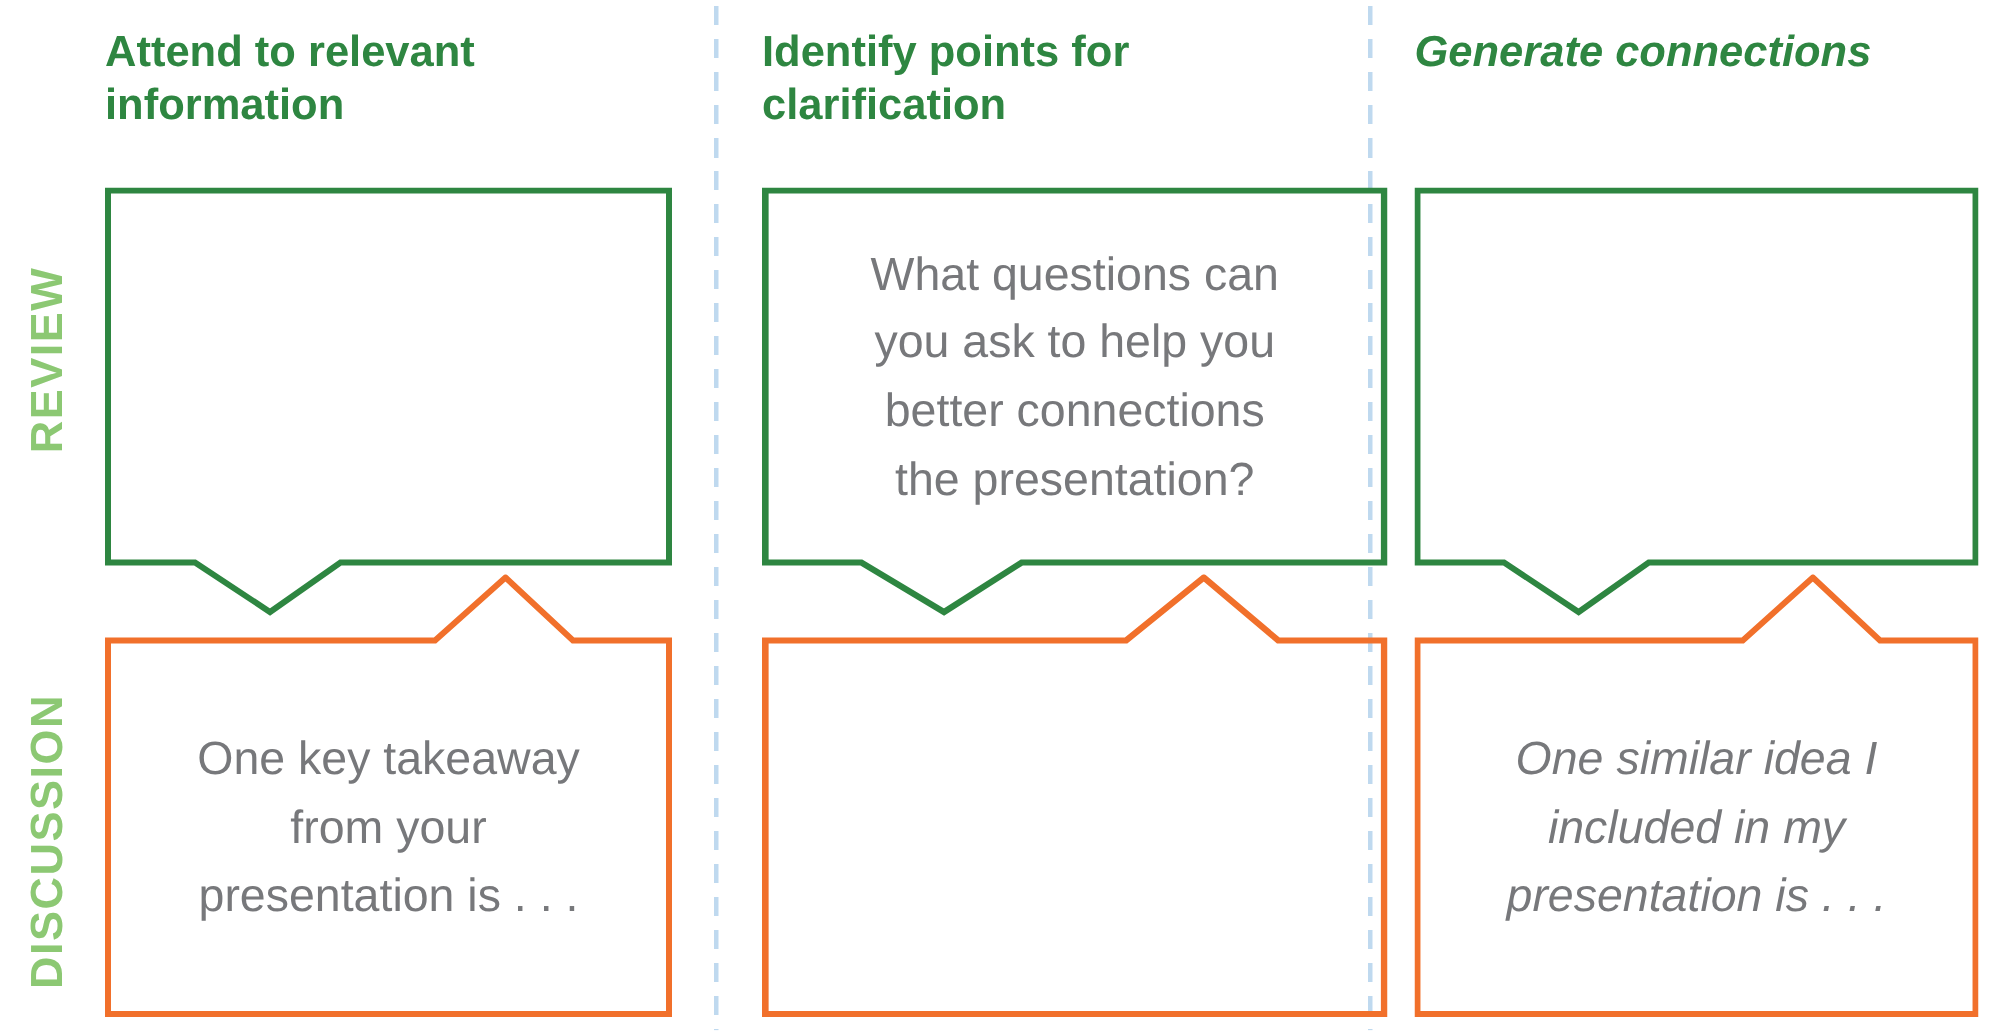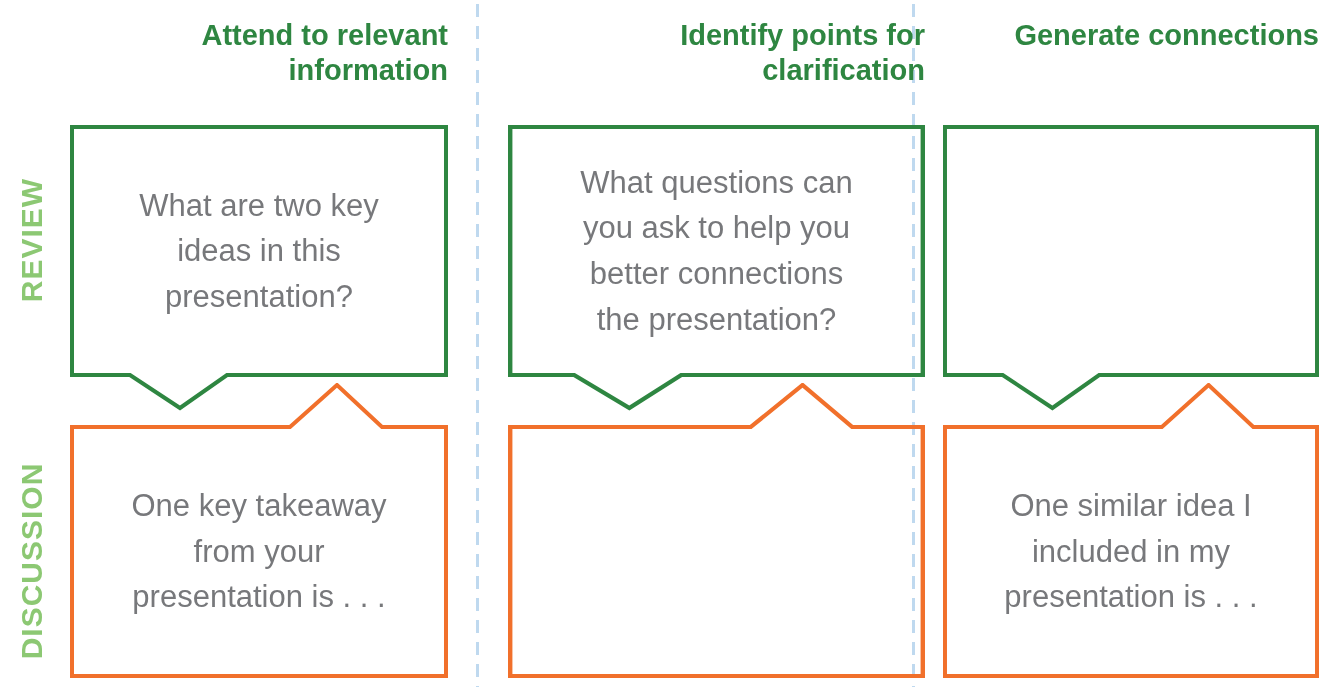--- a/index.html
+++ b/index.html
@@ -9,26 +9,26 @@
     height: 687px;
     background: #ffffff;
     overflow: hidden;
     font-family: "Liberation Sans", sans-serif;
   }
 
   
   .col { position: absolute; top: 0; height: 100%; }
   .col-1 { left: 70px;  width: 378px; }
   .col-2 { left: 508px; width: 417px; }
-  .col-3 { left: 943px; width: 376px; }
+  .col-3 { left: 943px; width: 376px; font-style: italic; }
 
   .col-header {
     position: absolute;
     top: 18px; left: 0; right: 0;
-    text-align: right;
+    text-align: left;
     font-size: 29px;
     font-weight: 700;
     line-height: 1.2;
     color: var(--dark-green);
     white-space: pre-line;
   }
 
   
   .bubble-svg { position: absolute; left: 0; right: 0; display: block; }
   .bubble-svg svg { display: block; width: 100%; height: 100%; }
@@ -90,23 +90,20 @@
   <div class="divider divider-2"></div>
 
   <div class="col col-1">
     <div class="col-header">Attend to relevant
 information</div>
     <div class="bubble-svg review-bubble-svg">
       <svg viewBox="0 0 378 287" preserveAspectRatio="none" aria-hidden="true">
         <path class="review-shape" d="M2,2 L376,2 L376,250 L157,250 L110,283 L60,250 L2,250 Z"></path>
       </svg>
     </div>
-    <div class="bubble-text review-text">What are two key
-ideas in this
-presentation?</div>
     <div class="bubble-svg discussion-bubble-svg">
       <svg viewBox="0 0 378 295" preserveAspectRatio="none" aria-hidden="true">
         <path class="discussion-shape" d="M2,44 L220,44 L267,2 L312,44 L376,44 L376,293 L2,293 Z"></path>
       </svg>
     </div>
     <div class="bubble-text discussion-text">One key takeaway
 from your
 presentation is . . .</div>
   </div>
 

